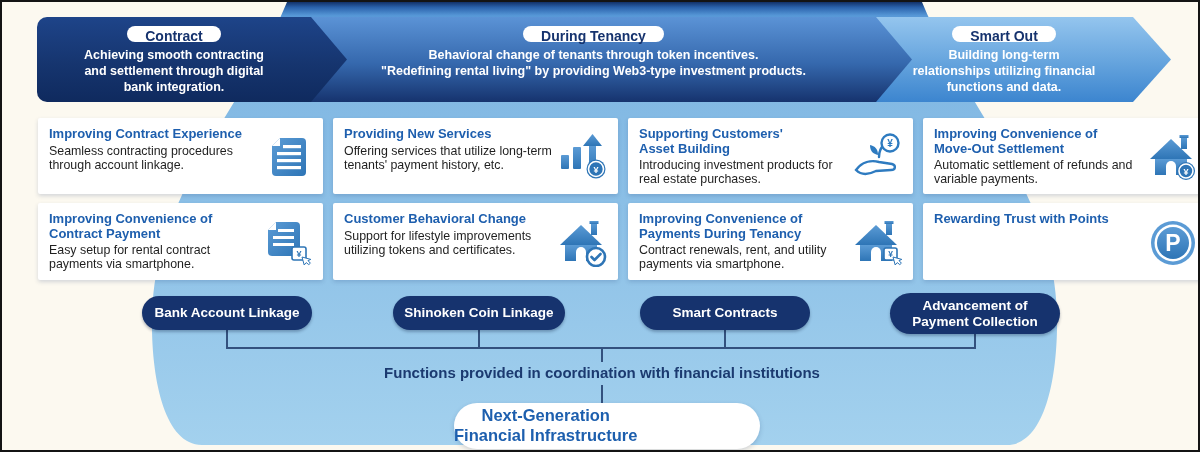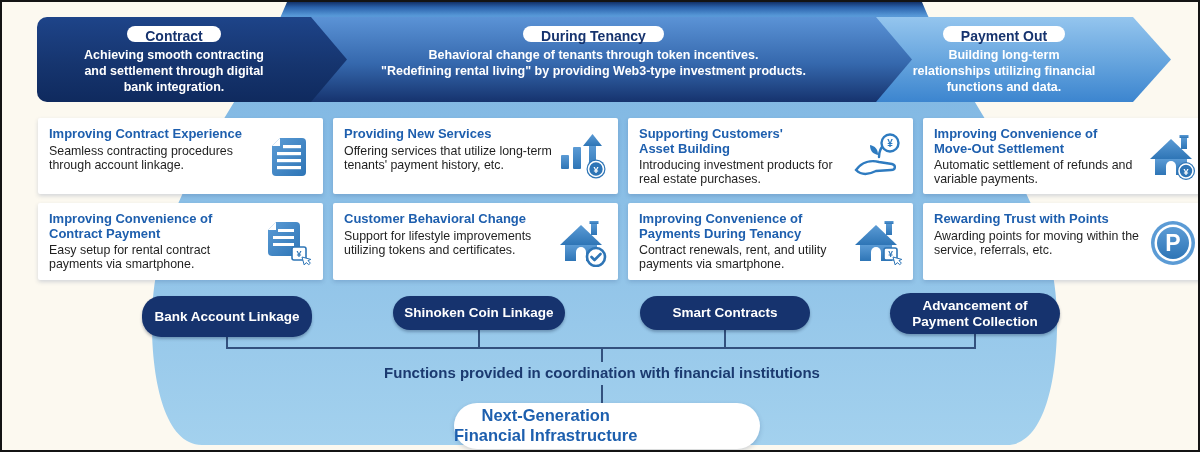--- a/index.html
+++ b/index.html
@@ -63,21 +63,21 @@
   .card p  { color:#1f1f1f; font-size:12.4px; line-height:1.16; }
   .card .ico { width:54px; display:flex; justify-content:center; align-items:center; align-self:center; }
 
   
   .key-pill {
     position:absolute; z-index:5; background:#16336e; color:#fff;
     font-weight:bold; font-size:13.5px; line-height:1.12; text-align:center;
     display:flex; align-items:center; justify-content:center;
     border-radius:19px; box-shadow:0 2px 3px rgba(10,25,60,0.3);
   }
-  #pill-bank    { left:140px; top:294px; width:170px; height:41px; }
+  #pill-bank    { left:140px; top:294px; width:170px; height:34px; }
   #pill-coin    { left:391px; top:294px; width:172px; height:34px; }
   #pill-smart   { left:638px; top:294px; width:170px; height:34px; }
   #pill-advance { left:888px; top:291px; width:170px; height:41px; border-radius:21px; }
 
   
   .conn { position:absolute; background:#33517e; z-index:4; }
   #stub1 { left:224px; top:328px; width:2px; height:19px; }
   #stub2 { left:476px; top:328px; width:2px; height:19px; }
   #stub3 { left:722px; top:328px; width:2px; height:19px; }
   #stub4 { left:972px; top:332px; width:2px; height:15px; }
@@ -125,21 +125,21 @@
   </div>
   <div class="arrow" id="arrow-tenancy">
     <div class="body">
       <div class="phase-pill">During Tenancy</div>
       <div class="phase-sub preline">Behavioral change of tenants through token incentives.
 "Redefining rental living" by providing Web3-type investment products.</div>
     </div>
   </div>
   <div class="arrow" id="arrow-moving">
     <div class="body">
-      <div class="phase-pill">Payment Out</div>
+      <div class="phase-pill">Smart Out</div>
       <div class="phase-sub preline">Building long-term
 relationships utilizing financial
 functions and data.</div>
     </div>
   </div>
 
   <div id="cards">
 
     <div class="card">
       <div class="txt">
@@ -305,21 +305,20 @@
           <rect x="31" y="29" width="13" height="12" rx="2" fill="#fff" stroke="#2e75b6" stroke-width="1.6"></rect>
           <text x="37.5" y="38" font-size="8.5" font-weight="bold" fill="#2e75b6" text-anchor="middle" font-family="Liberation Sans, sans-serif">¥</text>
           <path d="M40,38 l2.2,8 2,-2.4 2.6,2 1.6,-1.4 -2.4,-2.6 2.8,-1.2 Z" fill="#fff" stroke="#2e75b6" stroke-width="1"></path>
         </svg>
       </div>
     </div>
 
     <div class="card">
       <div class="txt">
         <h3 class="preline">Rewarding Trust with Points</h3>
-        <p>Awarding points for moving within the service, referrals, etc.</p>
       </div>
       <div class="ico">
         <svg width="48" height="48" viewBox="0 0 48 48">
           <defs>
               <linearGradient id="bg8" x1="0" y1="0" x2="0" y2="1">
             <stop offset="0" stop-color="#5b9bd5"></stop>
                 <stop offset="1" stop-color="#2e75b6"></stop>
               </linearGradient>
             </defs>
           <circle cx="24" cy="24" r="22" fill="#5b9bd5"></circle>

